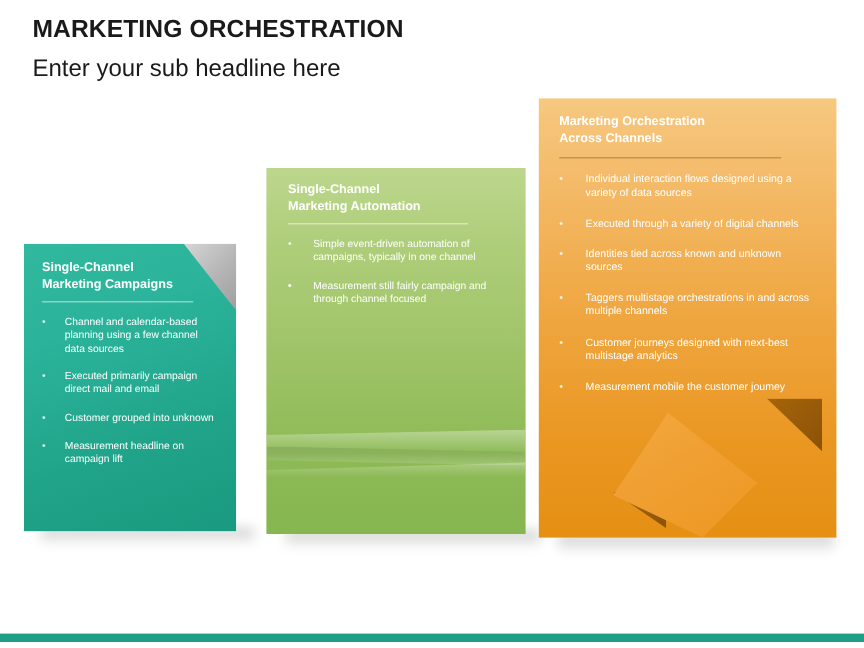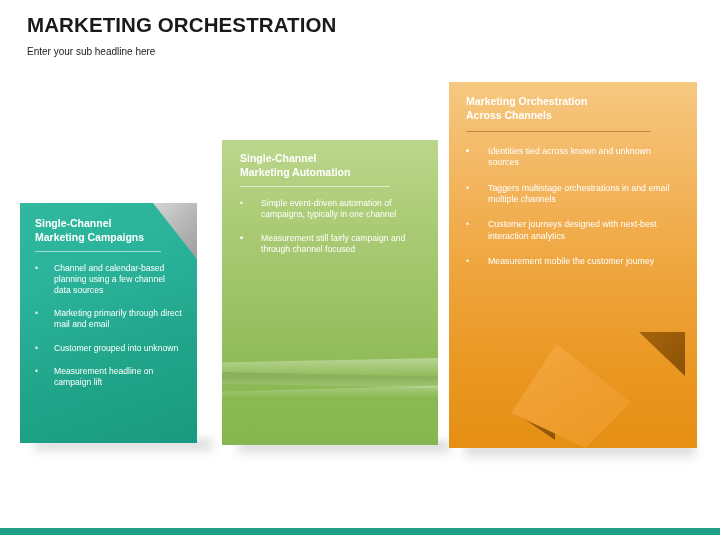--- a/index.html
+++ b/index.html
@@ -26,21 +26,21 @@
   .header { position: absolute; left: 27px; top: 14px; }
   .slide-title {
     font-size: 20.5px;
     font-weight: bold;
     color: #1a1a1a;
     letter-spacing: 0.1px;
     white-space: nowrap;
     line-height: 1.1;
   }
   .slide-subtitle {
-    font-size: 10px;
+    font-size: 20px;
     font-weight: normal;
     color: #1a1a1a;
     margin-top: 9px;
     white-space: nowrap;
     line-height: 1.1;
   }
 
   
   .card {
     position: absolute;
@@ -221,21 +221,21 @@
       <div class="card-title">Single-Channel
 Marketing Campaigns</div>
       <div class="card-divider"></div>
       <ul class="bullets">
         <li>
           <span class="bullet-dot">•</span>
           <span>Channel and calendar-based planning using a few channel data sources</span>
         </li>
         <li>
           <span class="bullet-dot">•</span>
-          <span>Marketing primarily through direct mail and email</span>
+          <span>Executed primarily campaign direct mail and email</span>
         </li>
         <li>
           <span class="bullet-dot">•</span>
           <span>Customer grouped into unknown</span>
         </li>
         <li>
           <span class="bullet-dot">•</span>
           <span>Measurement headline on campaign lift</span>
         </li>
       </ul>
@@ -272,35 +272,37 @@
   <div class="card-shadow" style="left:465px; top:445px; width:230px; height:16px;"></div>
   <div class="card" id="card-orange">
     <div class="card-body"></div>
     <div class="card-inner">
       <div class="card-title">Marketing Orchestration
 Across Channels</div>
       <div class="card-divider"></div>
       <ul class="bullets">
         <li>
           <span class="bullet-dot">•</span>
-        </li>
-        <li>
-          <span class="bullet-dot">•</span>
+          <span>Individual interaction flows designed using a variety of data sources</span>
+        </li>
+        <li>
+          <span class="bullet-dot">•</span>
+          <span>Executed through a variety of digital channels</span>
         </li>
         <li>
           <span class="bullet-dot">•</span>
           <span>Identities tied across known and unknown sources</span>
         </li>
         <li>
           <span class="bullet-dot">•</span>
-          <span>Taggers multistage orchestrations in and email multiple channels</span>
-        </li>
-        <li>
-          <span class="bullet-dot">•</span>
-          <span>Customer journeys designed with next-best interaction analytics</span>
+          <span>Taggers multistage orchestrations in and across multiple channels</span>
+        </li>
+        <li>
+          <span class="bullet-dot">•</span>
+          <span>Customer journeys designed with next-best multistage analytics</span>
         </li>
         <li>
           <span class="bullet-dot">•</span>
           <span>Measurement mobile the customer joumey</span>
         </li>
       </ul>
     </div>
     <div class="tear-dark-top"></div>
     <div class="tear-dark-left"></div>
     <div class="tear-light"></div>

